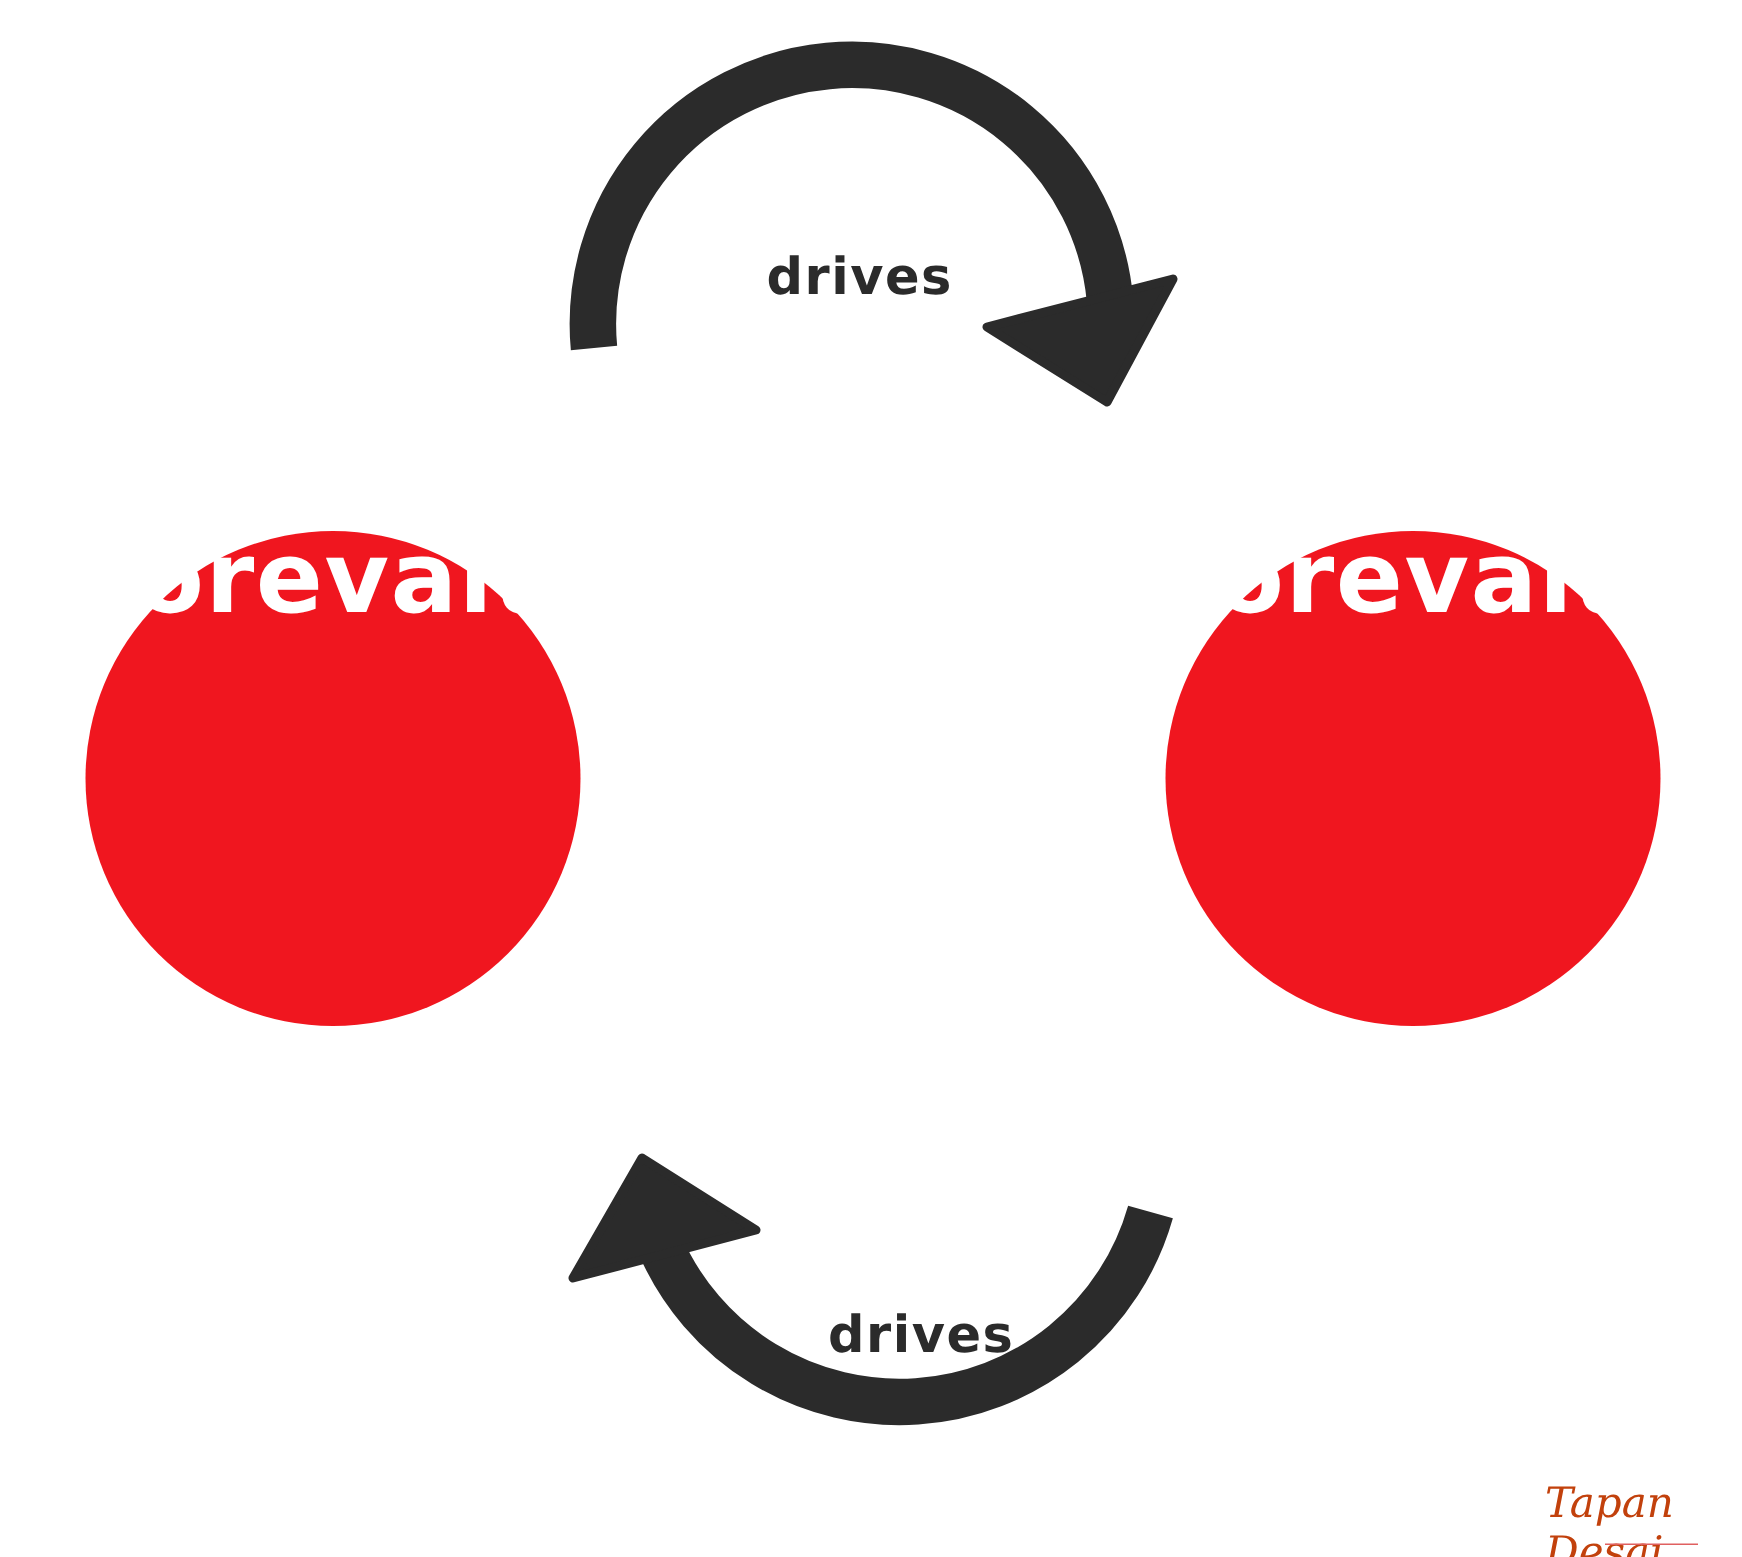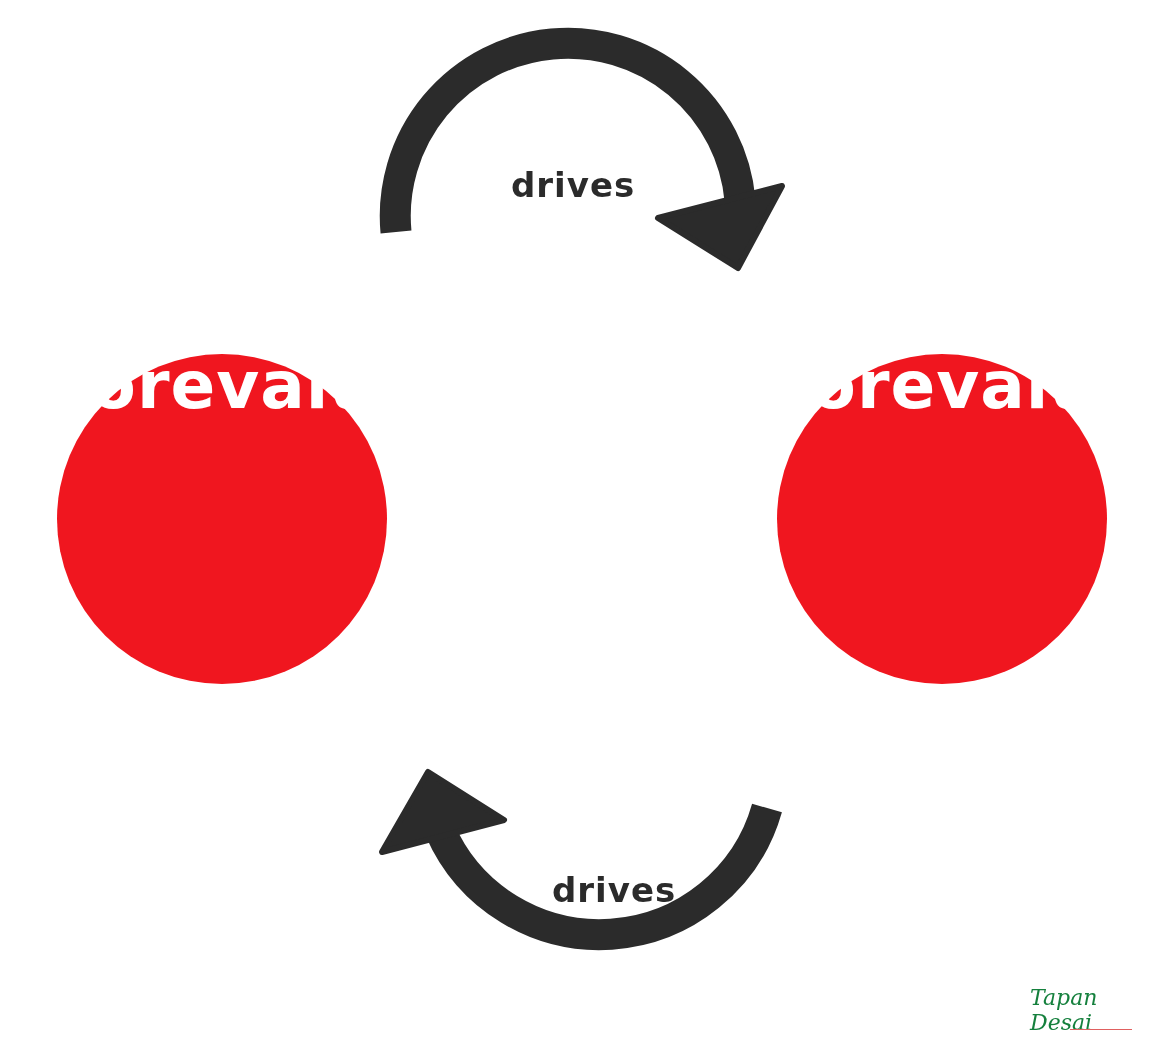--- a/index.html
+++ b/index.html
@@ -11,21 +11,21 @@
     color: #ffffff; font-family: "DejaVu Sans", sans-serif; font-weight: bold;
     font-size: 66px; line-height: 64px; letter-spacing: 1px; text-align: center;
   }
   .node span { display: block; }
   .label {
     position: absolute; color: #2b2b2b; font-family: "DejaVu Sans", sans-serif;
     font-size: 34px; font-weight: bold; letter-spacing: 1px; margin-top: 27px;
   }
   .signature {
     position: absolute; left: 1030px; top: 985px; width: 130px; height: 50px;
-    font-family: "DejaVu Serif", serif; font-style: italic; font-size: 22px; color: #15803d;
+    font-family: "DejaVu Serif", serif; font-style: italic; font-size: 28px; color: #c2410c;
   }
   .signature .underline { position: absolute; left: 40px; top: 44px; width: 62px; height: 1px; background: #e06060; }
 </style>
 </head>
 <body>
 
 <div class="canvas">
 
   <svg width="1161" height="1038" style="position:absolute;left:0;top:0">
 

